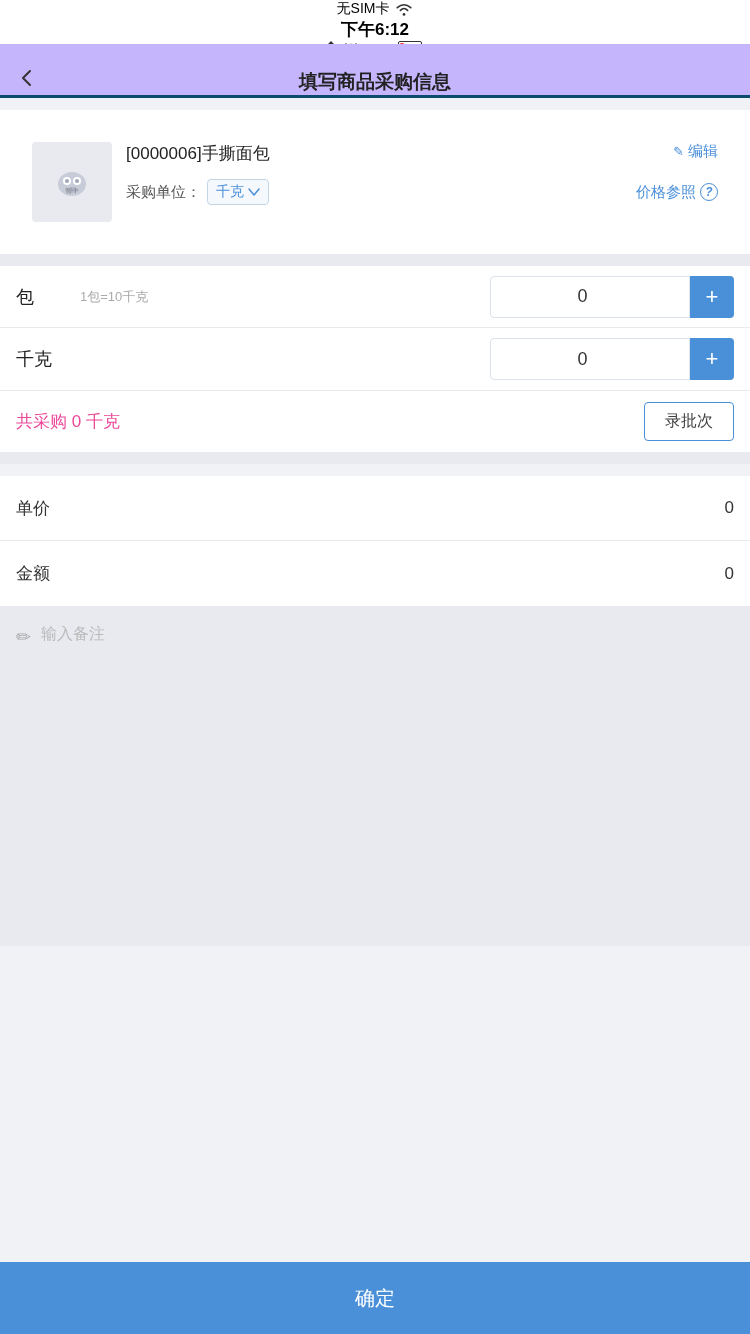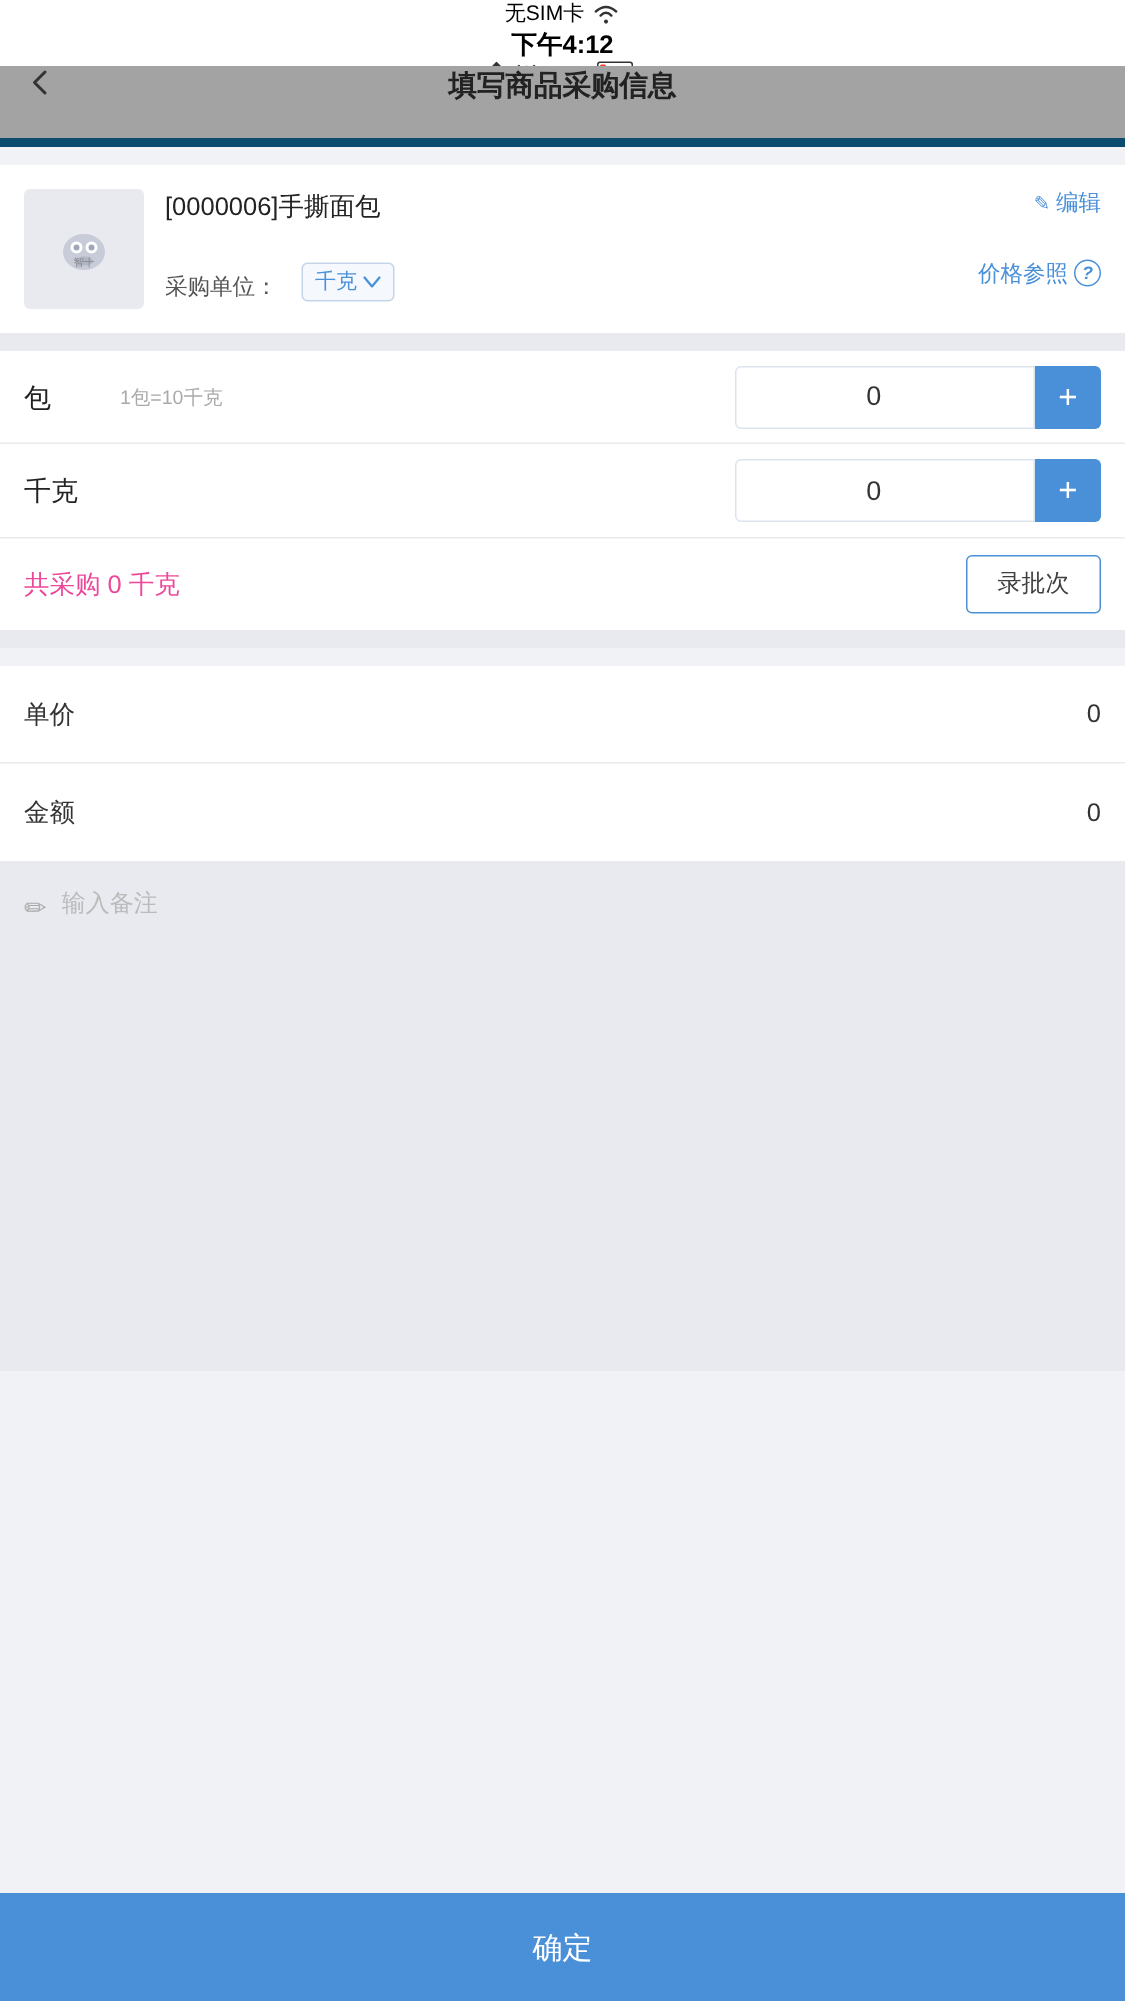--- a/index.html
+++ b/index.html
@@ -65,46 +65,46 @@
       width: 3px;
       height: 6px;
       background: #333;
       border-radius: 0 1px 1px 0;
       display: inline-block;
       margin-left: 1px;
     }
 
     
     .nav-bar {
-      background: #a3a3a3;
+      background: #c4b5fd;
       height: 54px;
       display: flex;
-      align-items: flex-start;
+      align-items: flex-end;
       justify-content: center;
       position: relative;
-      border-bottom: 6px solid #0c4a6e;
+      border-bottom: 3px solid #0c4a6e;
     }
     .nav-back {
       position: absolute;
       left: 16px;
       font-size: 22px;
       color: #333;
       cursor: pointer;
     }
     .nav-title {
       font-size: 19px;
       font-weight: 600;
       color: #222;
     }
 
     
     .product-card {
       background: #fff;
       margin-top: 12px;
-      padding: 16px;
+      padding: 32px;
       display: flex;
       align-items: flex-start;
       gap: 14px;
     }
     .product-thumb {
       width: 80px;
       height: 80px;
       background: #e8eaf0;
       border-radius: 4px;
       display: flex;
@@ -340,21 +340,21 @@
 
 <div class="status-bar">
   <div class="status-left">
     <span>无SIM卡</span>
     <svg class="wifi-icon" viewBox="0 0 20 14" fill="none" xmlns="http://www.w3.org/2000/svg">
       <path d="M10 11.5 A1.5 1.5 0 1 0 10 14.5 A1.5 1.5 0 1 0 10 11.5" fill="#333"></path>
       <path d="M6 8.5 Q10 4.5 14 8.5" stroke="#333" stroke-width="1.8" fill="none" stroke-linecap="round"></path>
       <path d="M2.5 5.5 Q10 -1 17.5 5.5" stroke="#333" stroke-width="1.8" fill="none" stroke-linecap="round"></path>
     </svg>
   </div>
-  <div class="status-center">下午4:12</div>
+  <div class="status-center">下午6:12</div>
   <div class="status-right">
     <svg width="14" height="14" viewBox="0 0 14 14" fill="none">
       <polygon points="7,0 14,7 7,5 0,7" fill="#333"></polygon>
     </svg>
     <svg width="16" height="16" viewBox="0 0 16 16" fill="none">
       <circle cx="8" cy="9" r="5.5" stroke="#333" stroke-width="1.5"></circle>
       <path d="M8 6.5V9.5L10 11" stroke="#333" stroke-width="1.2" stroke-linecap="round"></path>
       <path d="M3 3L1 5" stroke="#333" stroke-width="1.5" stroke-linecap="round"></path>
       <path d="M13 3L15 5" stroke="#333" stroke-width="1.5" stroke-linecap="round"></path>
     </svg>
@@ -393,21 +393,21 @@
   </div>
   <div class="product-info">
     <div class="product-title-row">
       <span class="product-name">[0000006]手撕面包</span>
       <div class="edit-btn">
         <span class="edit-icon">✎</span>
         <span>编辑</span>
       </div>
     </div>
     <div class="product-unit-row">
-      <div style="display:flex;align-items:flex-end;gap:16px;margin-top:12px;">
+      <div style="display:flex;align-items:center;gap:6px;">
         <span class="unit-label">采购单位：</span>
         <div class="unit-select">
           <span>千克</span>
           <svg width="12" height="8" viewBox="0 0 12 8" fill="none">
             <polyline points="1,1 6,7 11,1" stroke="#4a90d9" stroke-width="1.5" stroke-linecap="round" stroke-linejoin="round"></polyline>
           </svg>
         </div>
       </div>
       <div class="price-ref">
         <span>价格参照</span>

